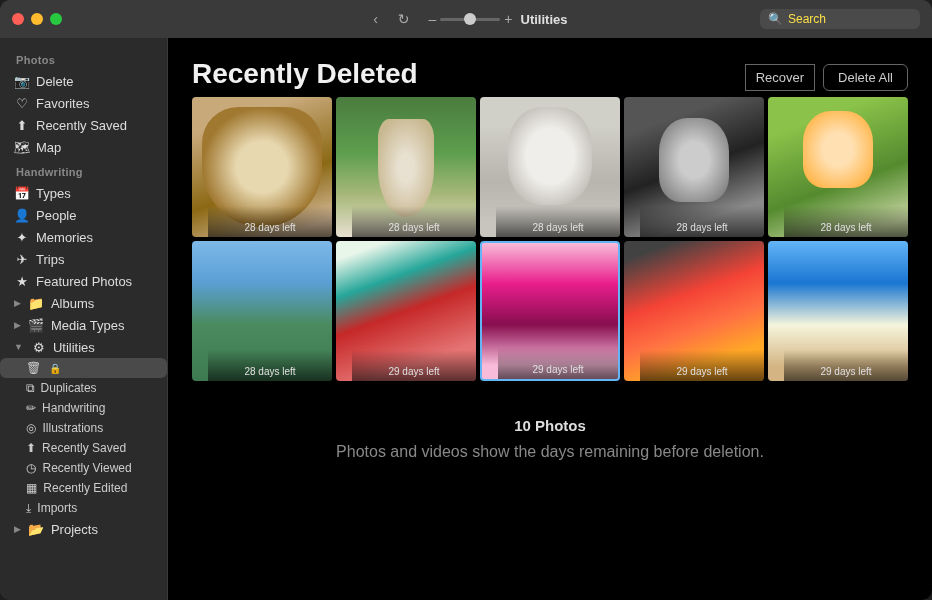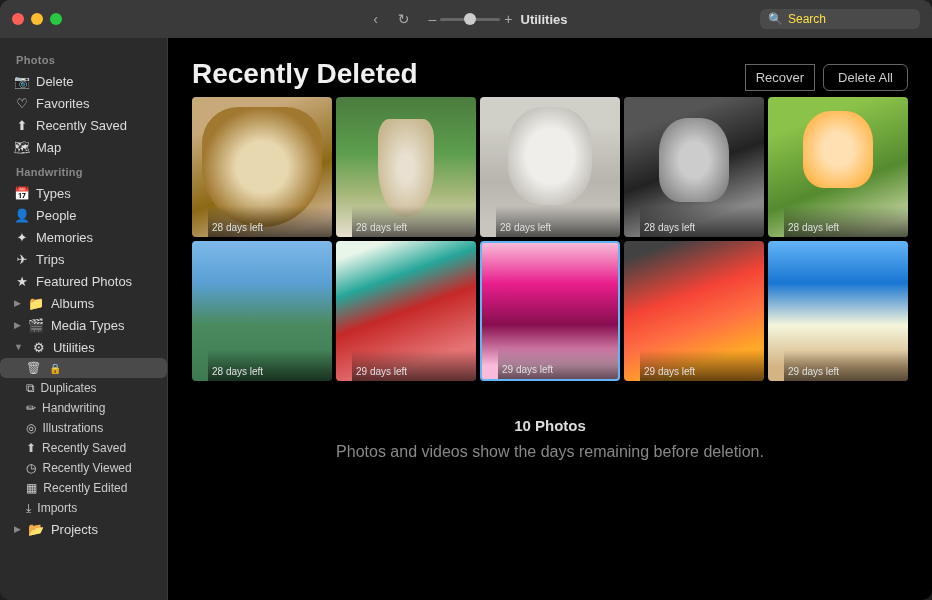--- a/index.html
+++ b/index.html
@@ -267,20 +267,21 @@
       border-radius: 4px;
       overflow: hidden;
       background: #333;
     }
 
     .photo-label {
       position: absolute;
       bottom: 0;
       left: 16px;
       right: 0;
+      text-align: center;
       font-size: 10px;
       color: #e0e0e0;
       padding: 16px 4px 4px;
       background: linear-gradient(transparent, rgba(0,0,0,0.6));
     }
 
     
     .photo-dog1 { background: linear-gradient(160deg, #c8a97a 20%, #8b6914 60%, #d4b896 90%); }
     
     .photo-dog2 { background: linear-gradient(180deg, #4a7c3f 0%, #5d9e4e 40%, #a8b87a 70%, #e8e0d0 100%); }

